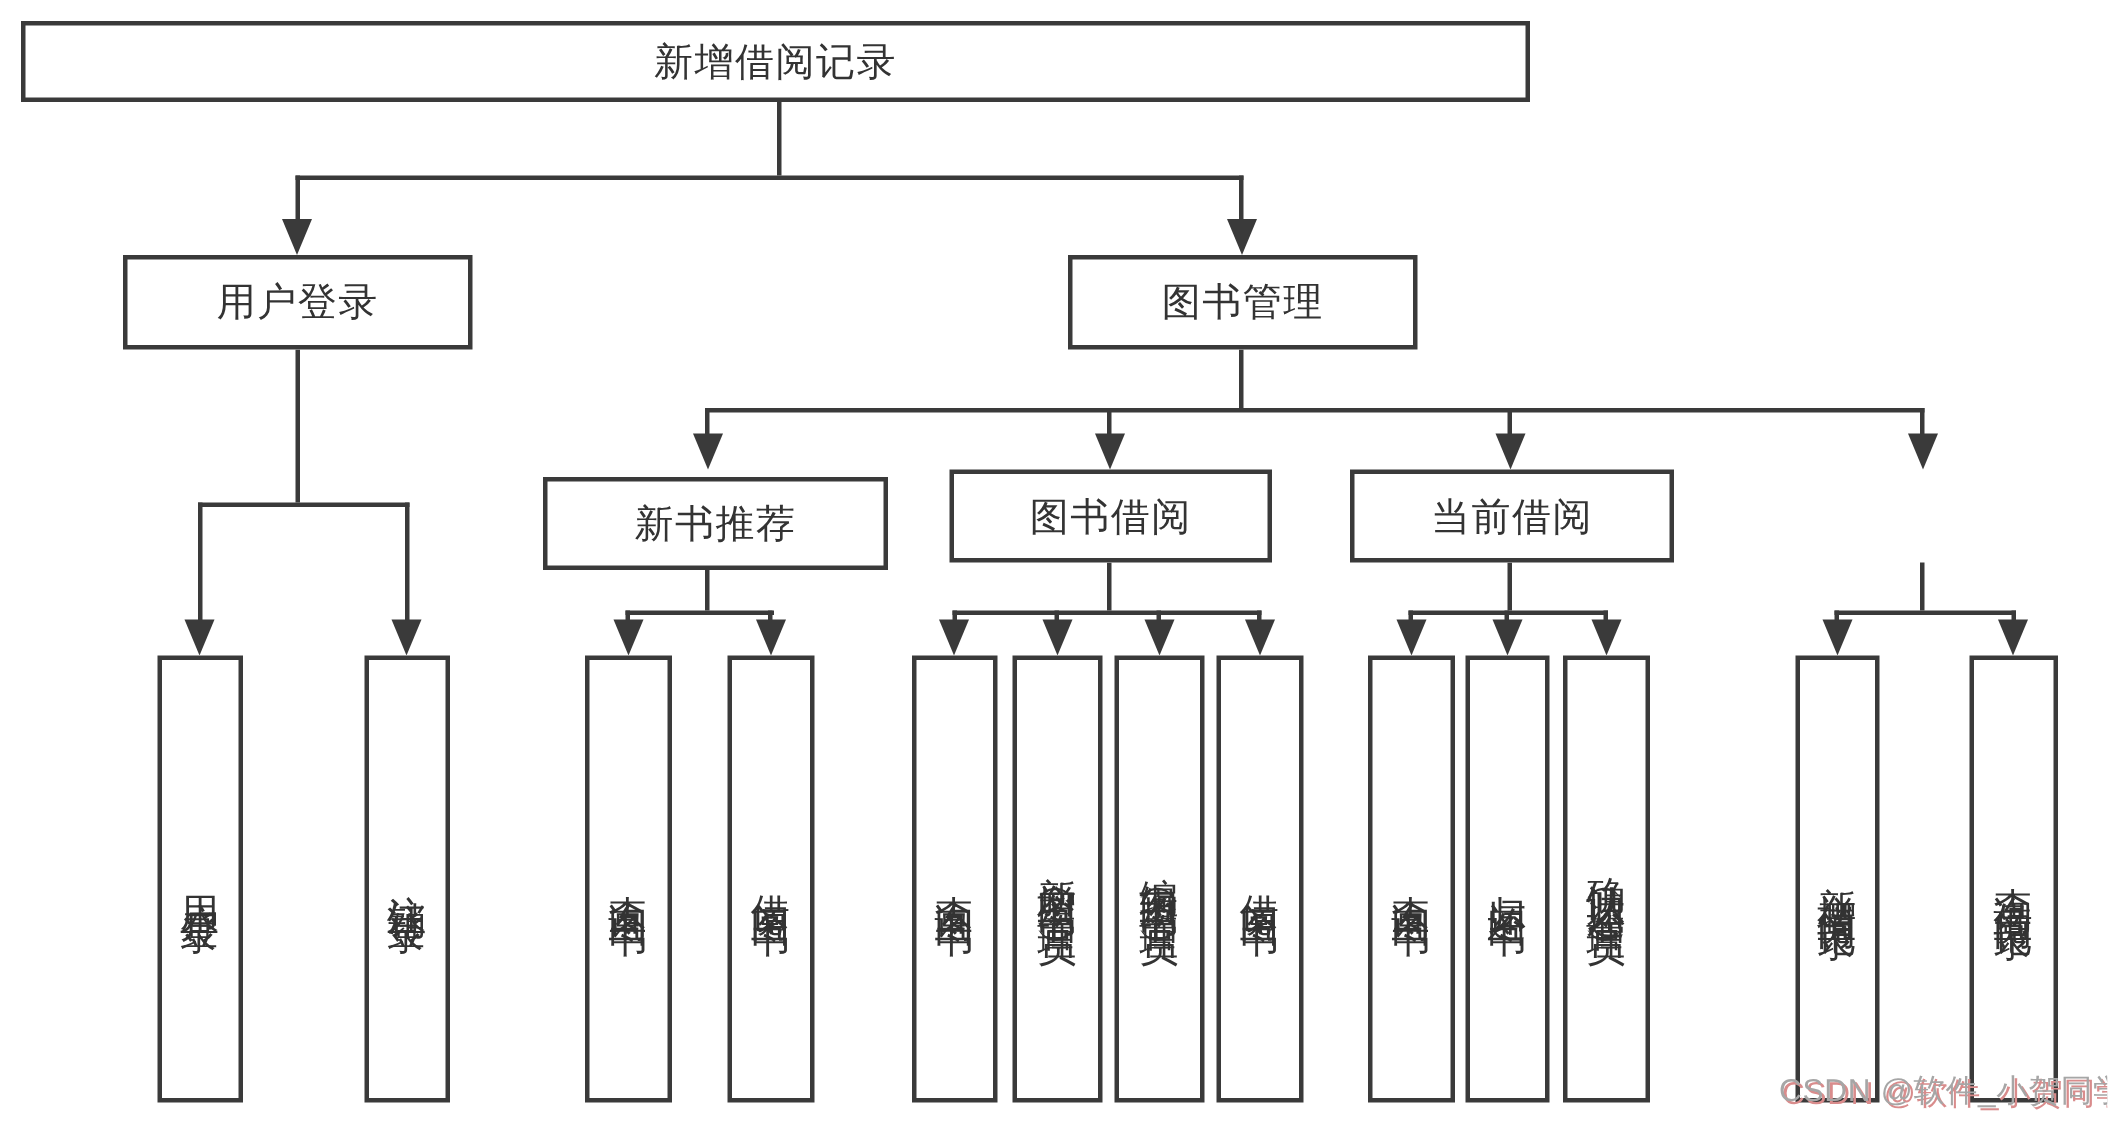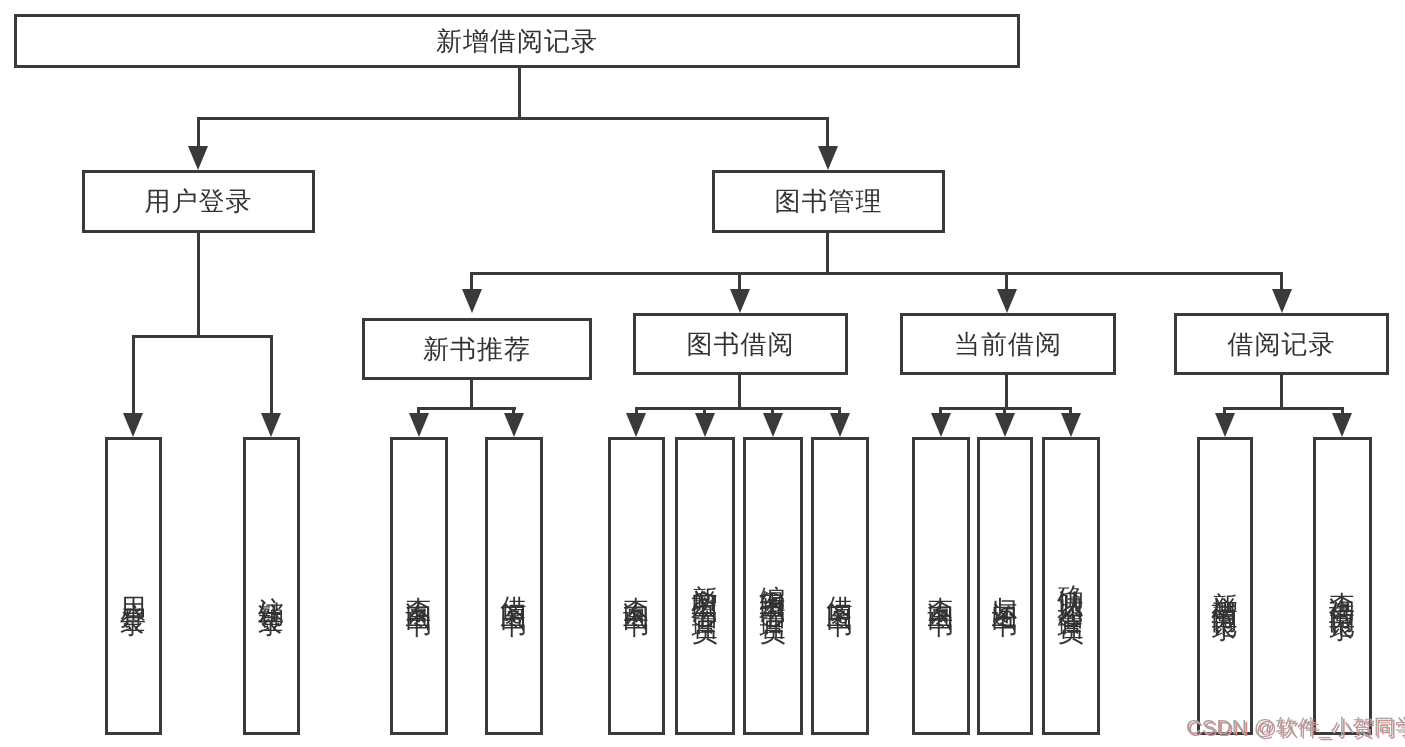--- a/index.html
+++ b/index.html
@@ -135,23 +135,20 @@
 
   <div class="box" id="n-newbook">
     <span class="label">新书推荐</span>
   </div>
   <div class="box" id="n-current">
     <span class="label">当前借阅</span>
   </div>
   <div class="box" id="n-borrow">
     <span class="label">图书借阅</span>
   </div>
-  <div class="box" id="n-record">
-    <span class="label">借阅记录</span>
-  </div>
 
   <div class="leaf" id="l1">
     <span class="vtext">用户登录</span>
   </div>
   <div class="leaf" id="l2">
     <span class="vtext">注销登录</span>
   </div>
   <div class="leaf" id="l3">
     <span class="vtext">查询图书</span>
   </div>

